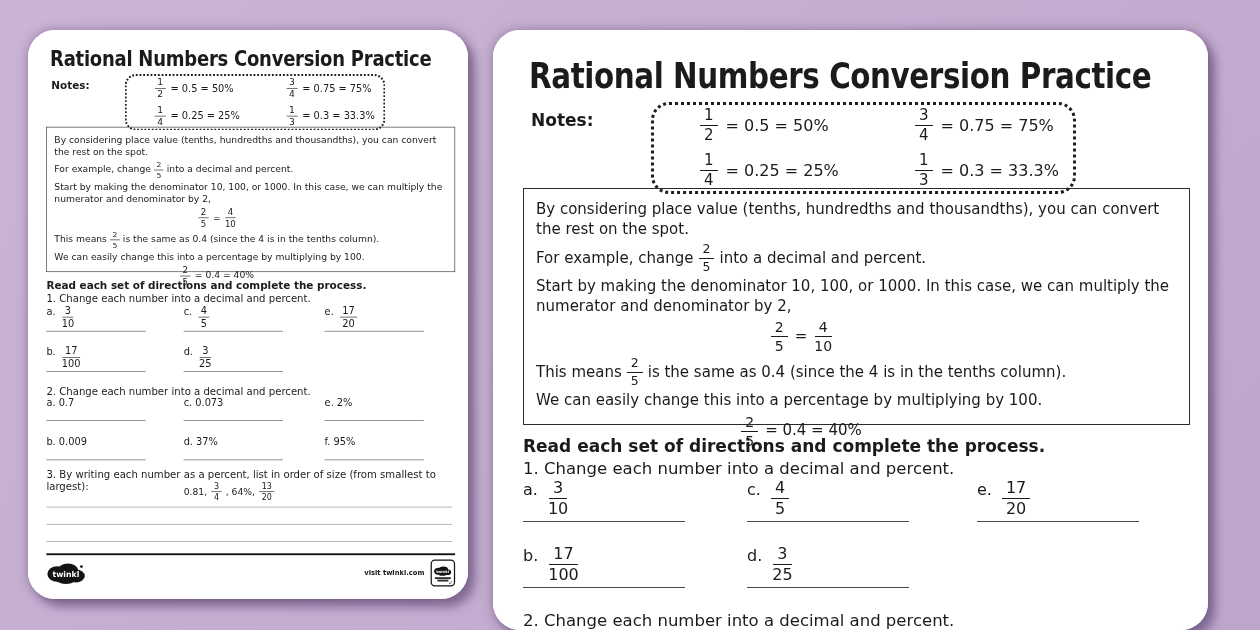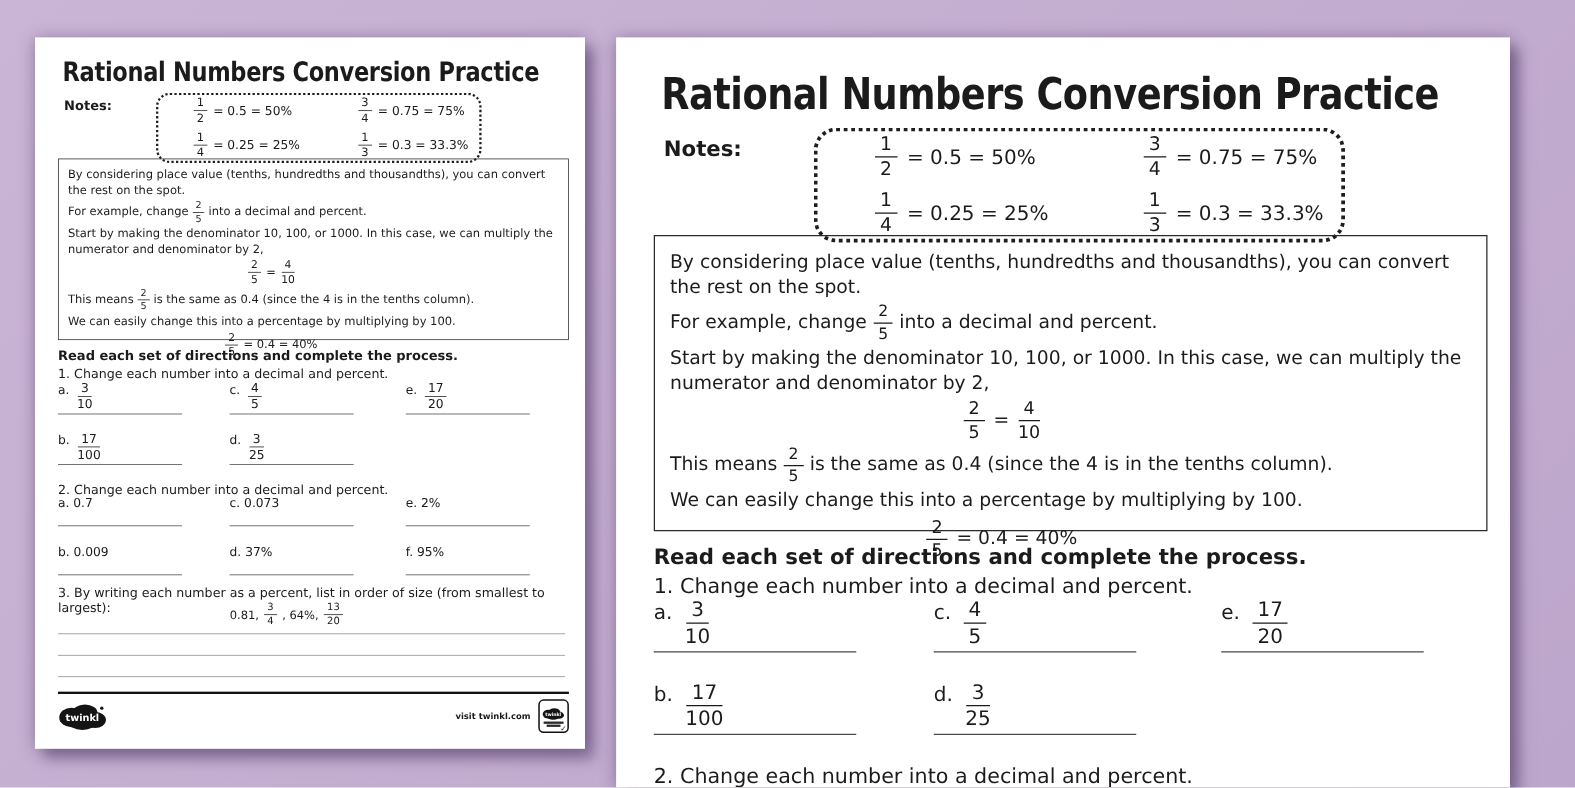--- a/index.html
+++ b/index.html
@@ -1,21 +1,21 @@
 <!DOCTYPE html>
 <html><head>
 <meta charset="utf-8">
 <style>
   html,body{margin:0;padding:0;width:1260px;height:630px;overflow:hidden;
     font-family:"DejaVu Sans",sans-serif;color:#1b1b1b;}
   body{background:linear-gradient(135deg,#cab5d6 0%,#c2accf 60%,#bda6cb 100%);}
   .canvas{position:relative;width:1260px;height:630px;}
 
   .page{position:absolute;background:#fff;overflow:hidden;
-    box-shadow:0 0 12px rgba(82,58,104,.45), 7px 8px 10px rgba(82,58,104,.5);}
+    box-shadow:0 0 12px rgba(82,58,104,.45), 7px 8px 10px rgba(82,58,104,.5);border-radius:27px;}
   .page-left{left:28px;top:30px;width:440px;height:569px;}
   .page-right{left:493px;top:30px;width:715px;height:600px;}
   .page-left .sheet{transform:scale(0.6128);transform-origin:top left;}
 
   .sheet{position:relative;width:718px;height:928px;background:#fff;}
 
   .title{position:absolute;left:36px;top:26px;margin:0;font-size:35px;font-weight:800;
     letter-spacing:-0.5px;white-space:nowrap;transform:scaleX(.84);transform-origin:left top;}
 
   .notes-label{position:absolute;left:38px;top:80px;font-size:17px;font-weight:bold;}

